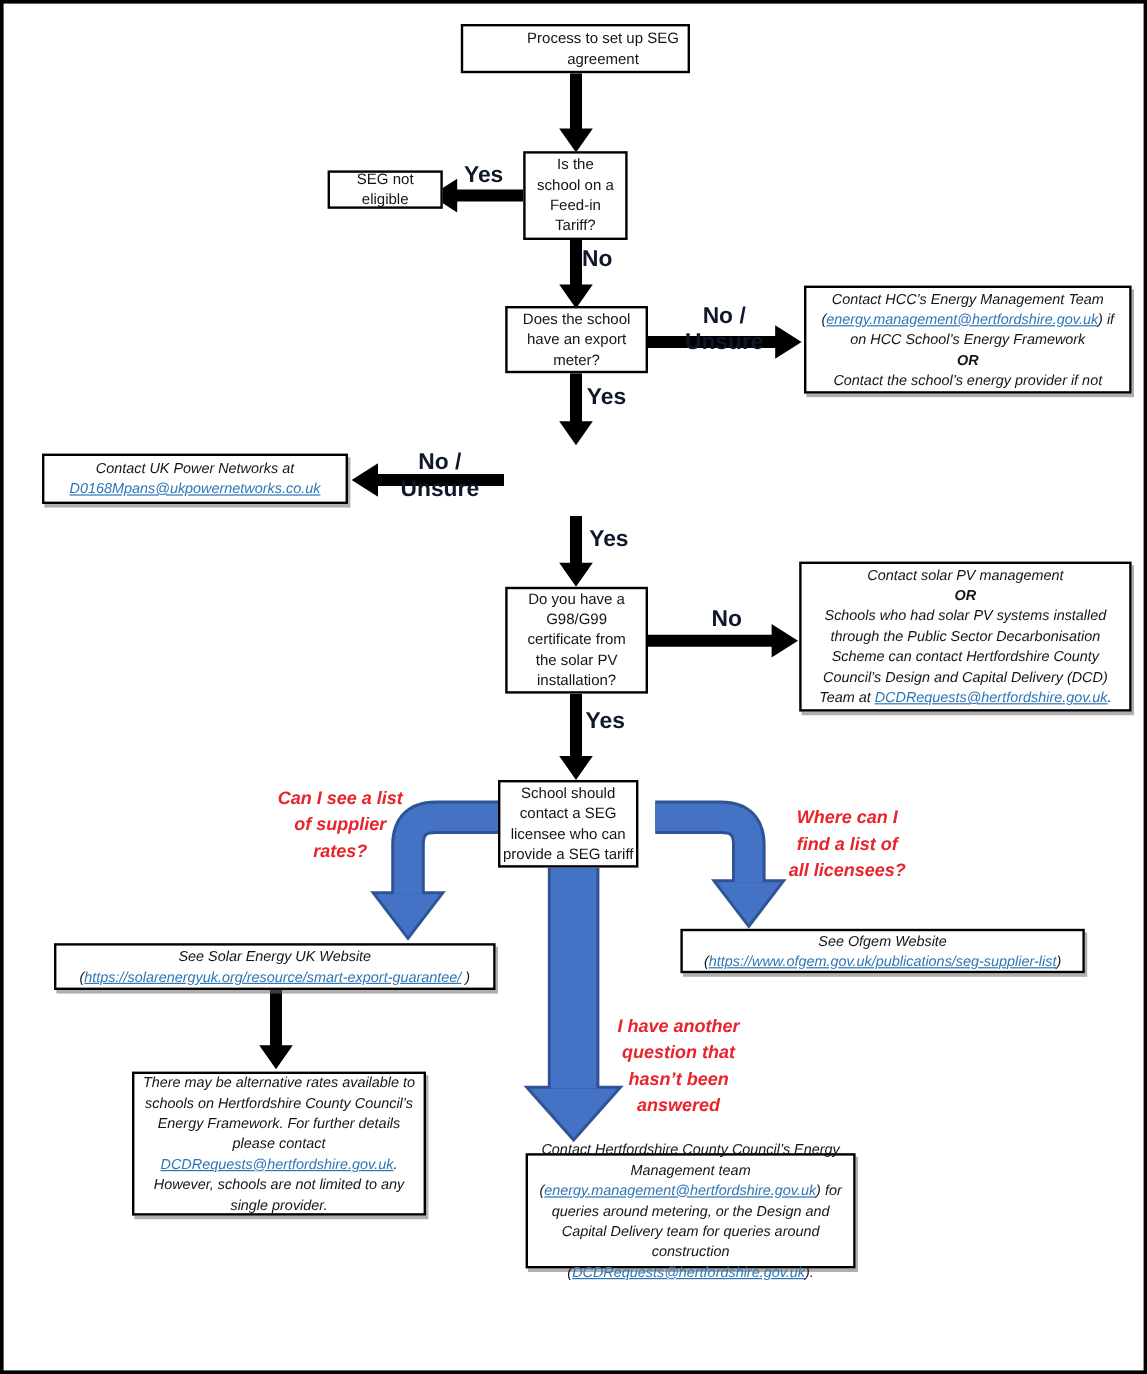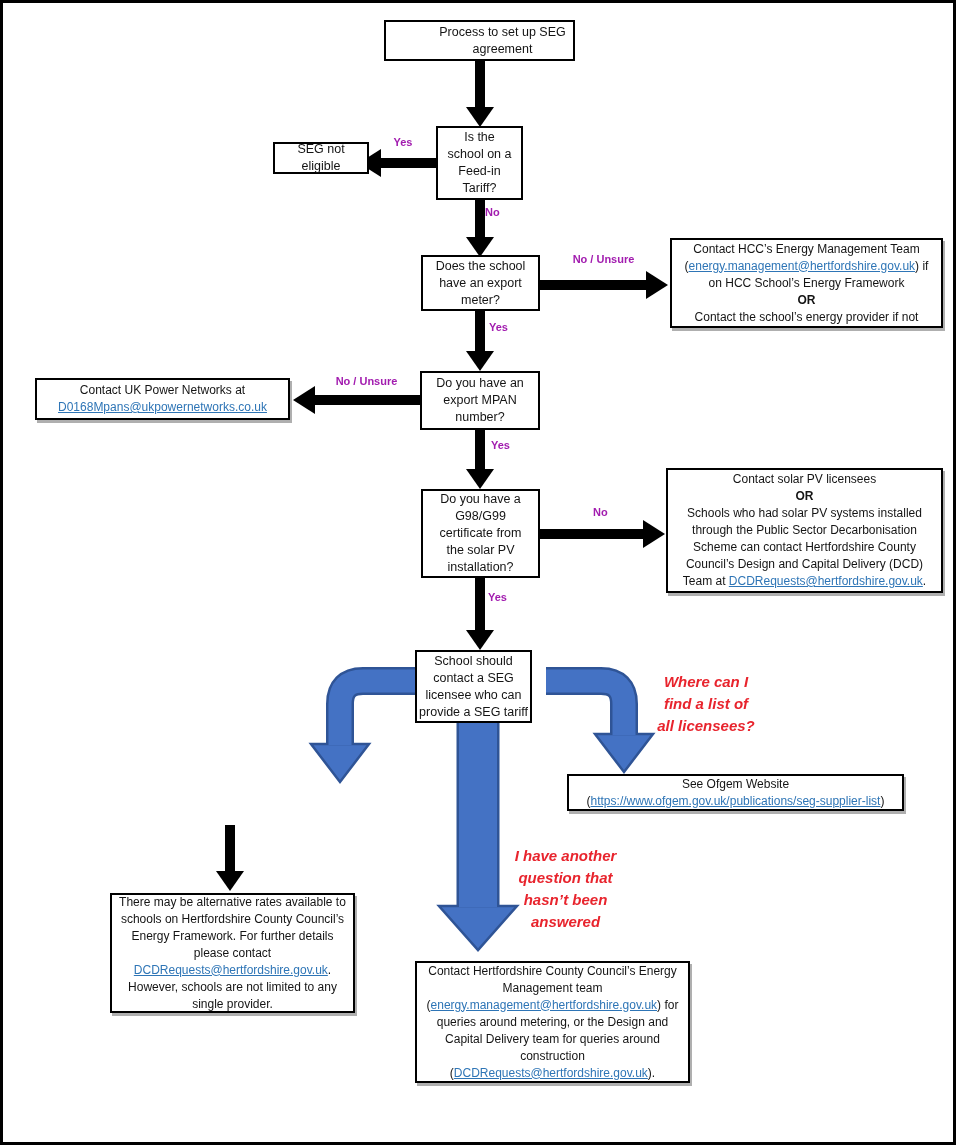--- a/index.html
+++ b/index.html
@@ -1,25 +1,25 @@
 <!DOCTYPE html>
 <html><head>
 <meta charset="utf-8">
 <style>
   html,body{margin:0;padding:0;background:#fff;font-family:"Liberation Sans",sans-serif;}
   #page{position:relative;width:956px;height:1145px;background:#fff;border:3px solid #000;box-sizing:border-box;overflow:hidden;}
   #arrows{position:absolute;left:0;top:0;width:956px;height:1145px;pointer-events:none;}
   .box{position:absolute;background:#fff;border:2px solid #000;display:flex;flex-direction:column;align-items:center;justify-content:center;text-align:center;color:#141414;box-sizing:border-box;}
   .shadow{box-shadow:2px 3px 0 rgba(110,110,110,.55);}
   .q{font-size:12.5px;line-height:17px;white-space:pre-line;}
-  .info{font-size:12px;line-height:17px;padding:12px 5px;}
+  .info{font-size:12px;line-height:17px;padding:12px 5px;font-style:italic;}
   .nowrap{white-space:nowrap;}
   .bold{font-weight:bold;}
   .link{color:#2e75b6;text-decoration:underline;cursor:pointer;}
-  .rlabel{position:absolute;color:#a21caf;font-size:11px;font-weight:600;text-align:center;}
+  .rlabel{position:absolute;color:#0f172a;font-size:19px;font-weight:600;text-align:center;}
   .rquestion{position:absolute;color:#e8242d;font-size:15px;font-weight:bold;font-style:italic;text-align:center;white-space:pre-line;line-height:22px;}
 </style>
 </head>
 <body>
 
 <div id="page">
 
   <svg id="arrows" xmlns="http://www.w3.org/2000/svg">
 
     <g stroke="#000" fill="#000">
@@ -88,23 +88,20 @@
 Feed-in
 Tariff?</span></div>
 
   <div class="box q" style="left:259px;top:139px;width:96px;height:32px;margin-left:11px;"><span>SEG not
 eligible</span></div>
 
   <div class="box q" style="left:418px;top:252px;width:119px;height:56px;"><span>Does the school
 have an export
 meter?</span></div>
 
-  <div class="box q" style="left:417px;top:368px;width:120px;height:59px;"><span>Do you have an
-export MPAN
-number?</span></div>
 
   <div class="box q" style="left:418px;top:486px;width:119px;height:89px;align-items:center;"><span>Do you have a
 G98/G99
 certificate from
 the solar PV
 installation?</span></div>
 
   <div class="box q" style="left:412px;top:647px;width:117px;height:73px;"><span>School should
 contact a SEG
 licensee who can
@@ -117,48 +114,55 @@
     <div class="bold">OR</div>
     <div>Contact the school’s energy provider if not</div>
   </div>
 
   <div class="box info shadow" style="left:32px;top:375px;width:255px;height:42px;">
     <div>Contact UK Power Networks at</div>
     <div><a class="link">D0168Mpans@ukpowernetworks.co.uk</a></div>
   </div>
 
   <div class="box info shadow" style="left:663px;top:465px;width:277px;height:125px;">
-    <div>Contact solar PV licensees</div>
+    <div>Contact solar PV management</div>
     <div class="bold">OR</div>
     <div><span>Schools who had solar PV systems installed through the Public Sector Decarbonisation Scheme can contact Hertfordshire County Council’s Design and Capital Delivery (DCD) Team at </span><a class="link">DCDRequests@hertfordshire.gov.uk</a><span>.</span></div>
   </div>
 
+  <div class="box info shadow" style="left:42px;top:783px;width:368px;height:39px;">
+    <div>See Solar Energy UK Website</div>
+    <div class="nowrap"><span>(</span><a class="link">https://solarenergyuk.org/resource/smart-export-guarantee/</a><span> )</span></div>
+  </div>
 
   <div class="box info shadow" style="left:564px;top:771px;width:337px;height:37px;">
     <div>See Ofgem Website</div>
     <div class="nowrap"><span>(</span><a class="link">https://www.ofgem.gov.uk/publications/seg-supplier-list</a><span>)</span></div>
   </div>
 
   <div class="box info shadow" style="left:107px;top:890px;width:245px;height:120px;">
     <div><span>There may be alternative rates available to schools on Hertfordshire County Council’s Energy Framework. For further details please contact </span><a class="link">DCDRequests@hertfordshire.gov.uk</a><span>. However, schools are not limited to any single provider.</span></div>
   </div>
 
-  <div class="box info shadow" style="left:412px;top:958px;width:275px;height:122px;align-items:center;">
+  <div class="box info shadow" style="left:435px;top:958px;width:275px;height:96px;align-items:center;">
     <div><span>Contact Hertfordshire County Council’s Energy Management team (</span><a class="link">energy.management@hertfordshire.gov.uk</a><span>) for queries around metering, or the Design and Capital Delivery team for queries around construction (</span><a class="link">DCDRequests@hertfordshire.gov.uk</a><span>).</span></div>
   </div>
 
   <div class="rlabel" style="left:370px;top:133px;width:60px;">Yes</div>
   <div class="rlabel" style="left:482px;top:203px;width:30px;text-align:left;">No</div>
   <div class="rlabel" style="left:553px;top:250px;width:95px;">No / Unsure</div>
   <div class="rlabel" style="left:486px;top:318px;width:34px;text-align:left;">Yes</div>
   <div class="rlabel" style="left:316px;top:372px;width:95px;">No / Unsure</div>
   <div class="rlabel" style="left:488px;top:436px;width:34px;text-align:left;">Yes</div>
   <div class="rlabel" style="left:590px;top:503px;width:30px;text-align:left;">No</div>
   <div class="rlabel" style="left:485px;top:588px;width:34px;text-align:left;">Yes</div>
 
+  <div class="rquestion" style="left:208px;top:652px;width:145px;">Can I see a list
+of supplier
+rates?</div>
   <div class="rquestion" style="left:638px;top:668px;width:130px;">Where can I
 find a list of
 all licensees?</div>
   <div class="rquestion" style="left:495px;top:842px;width:135px;">I have another
 question that
 hasn’t been
 answered</div>
 
 </div>
 

